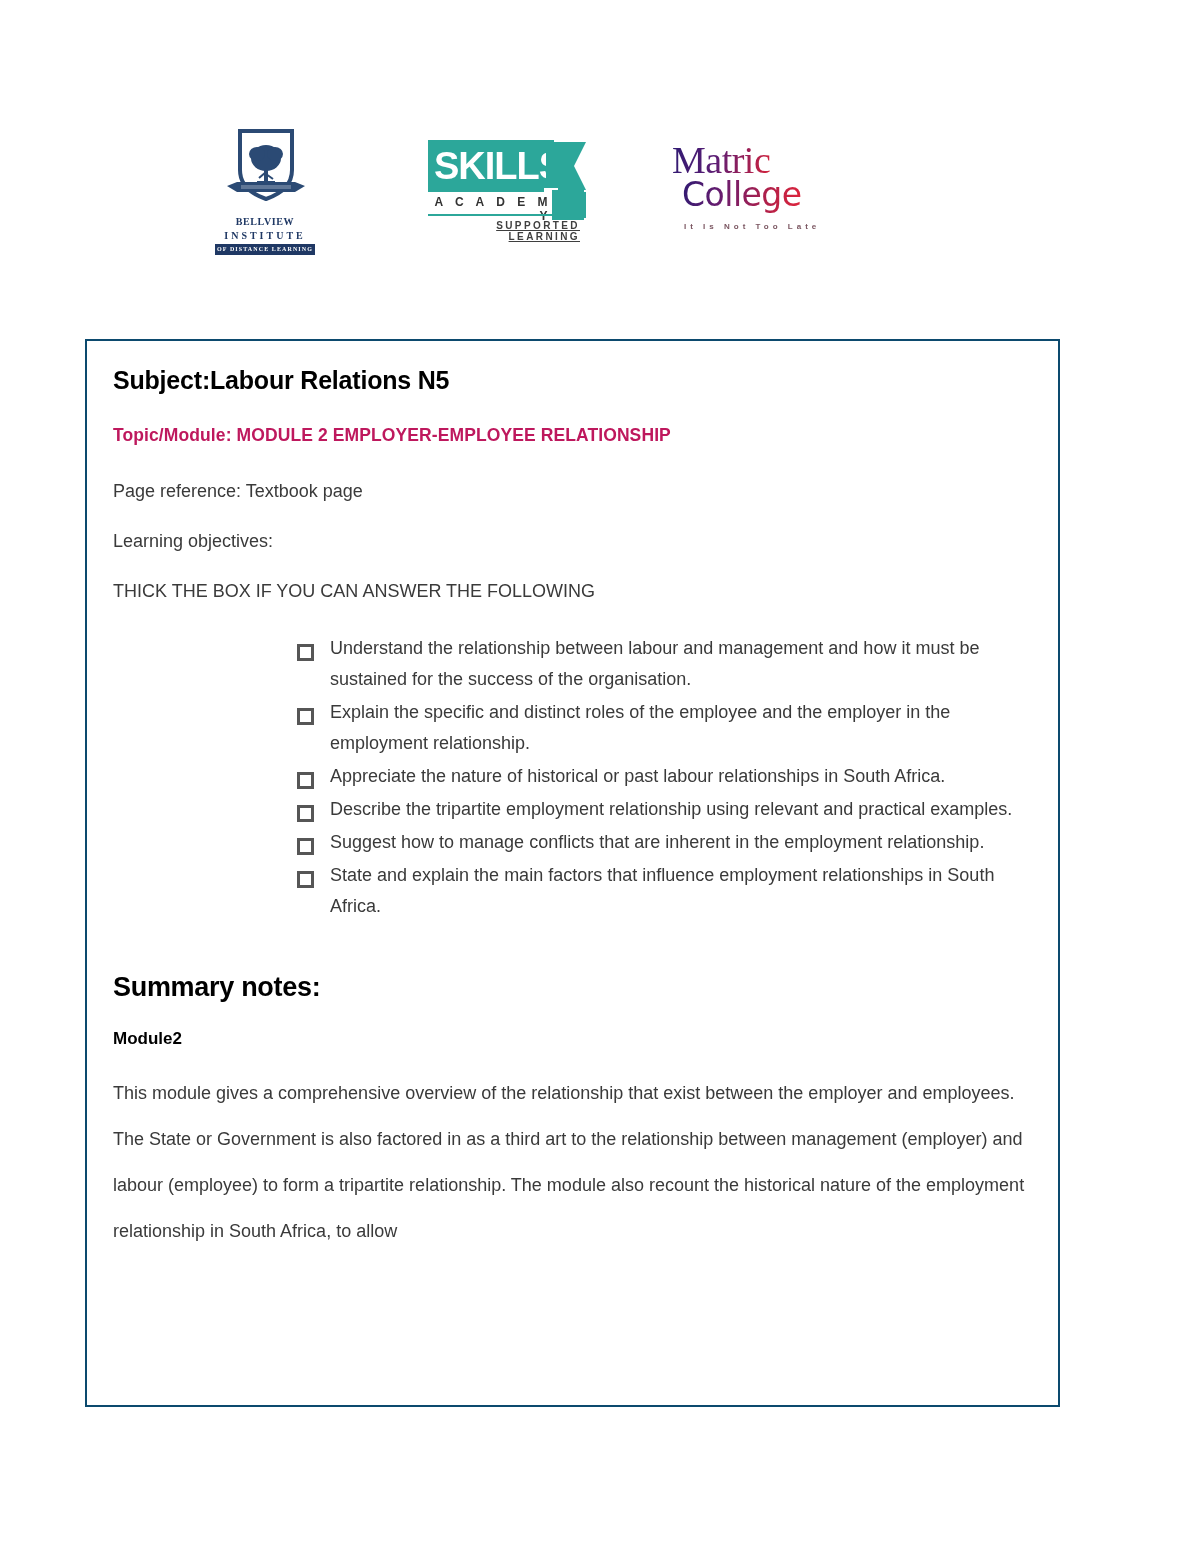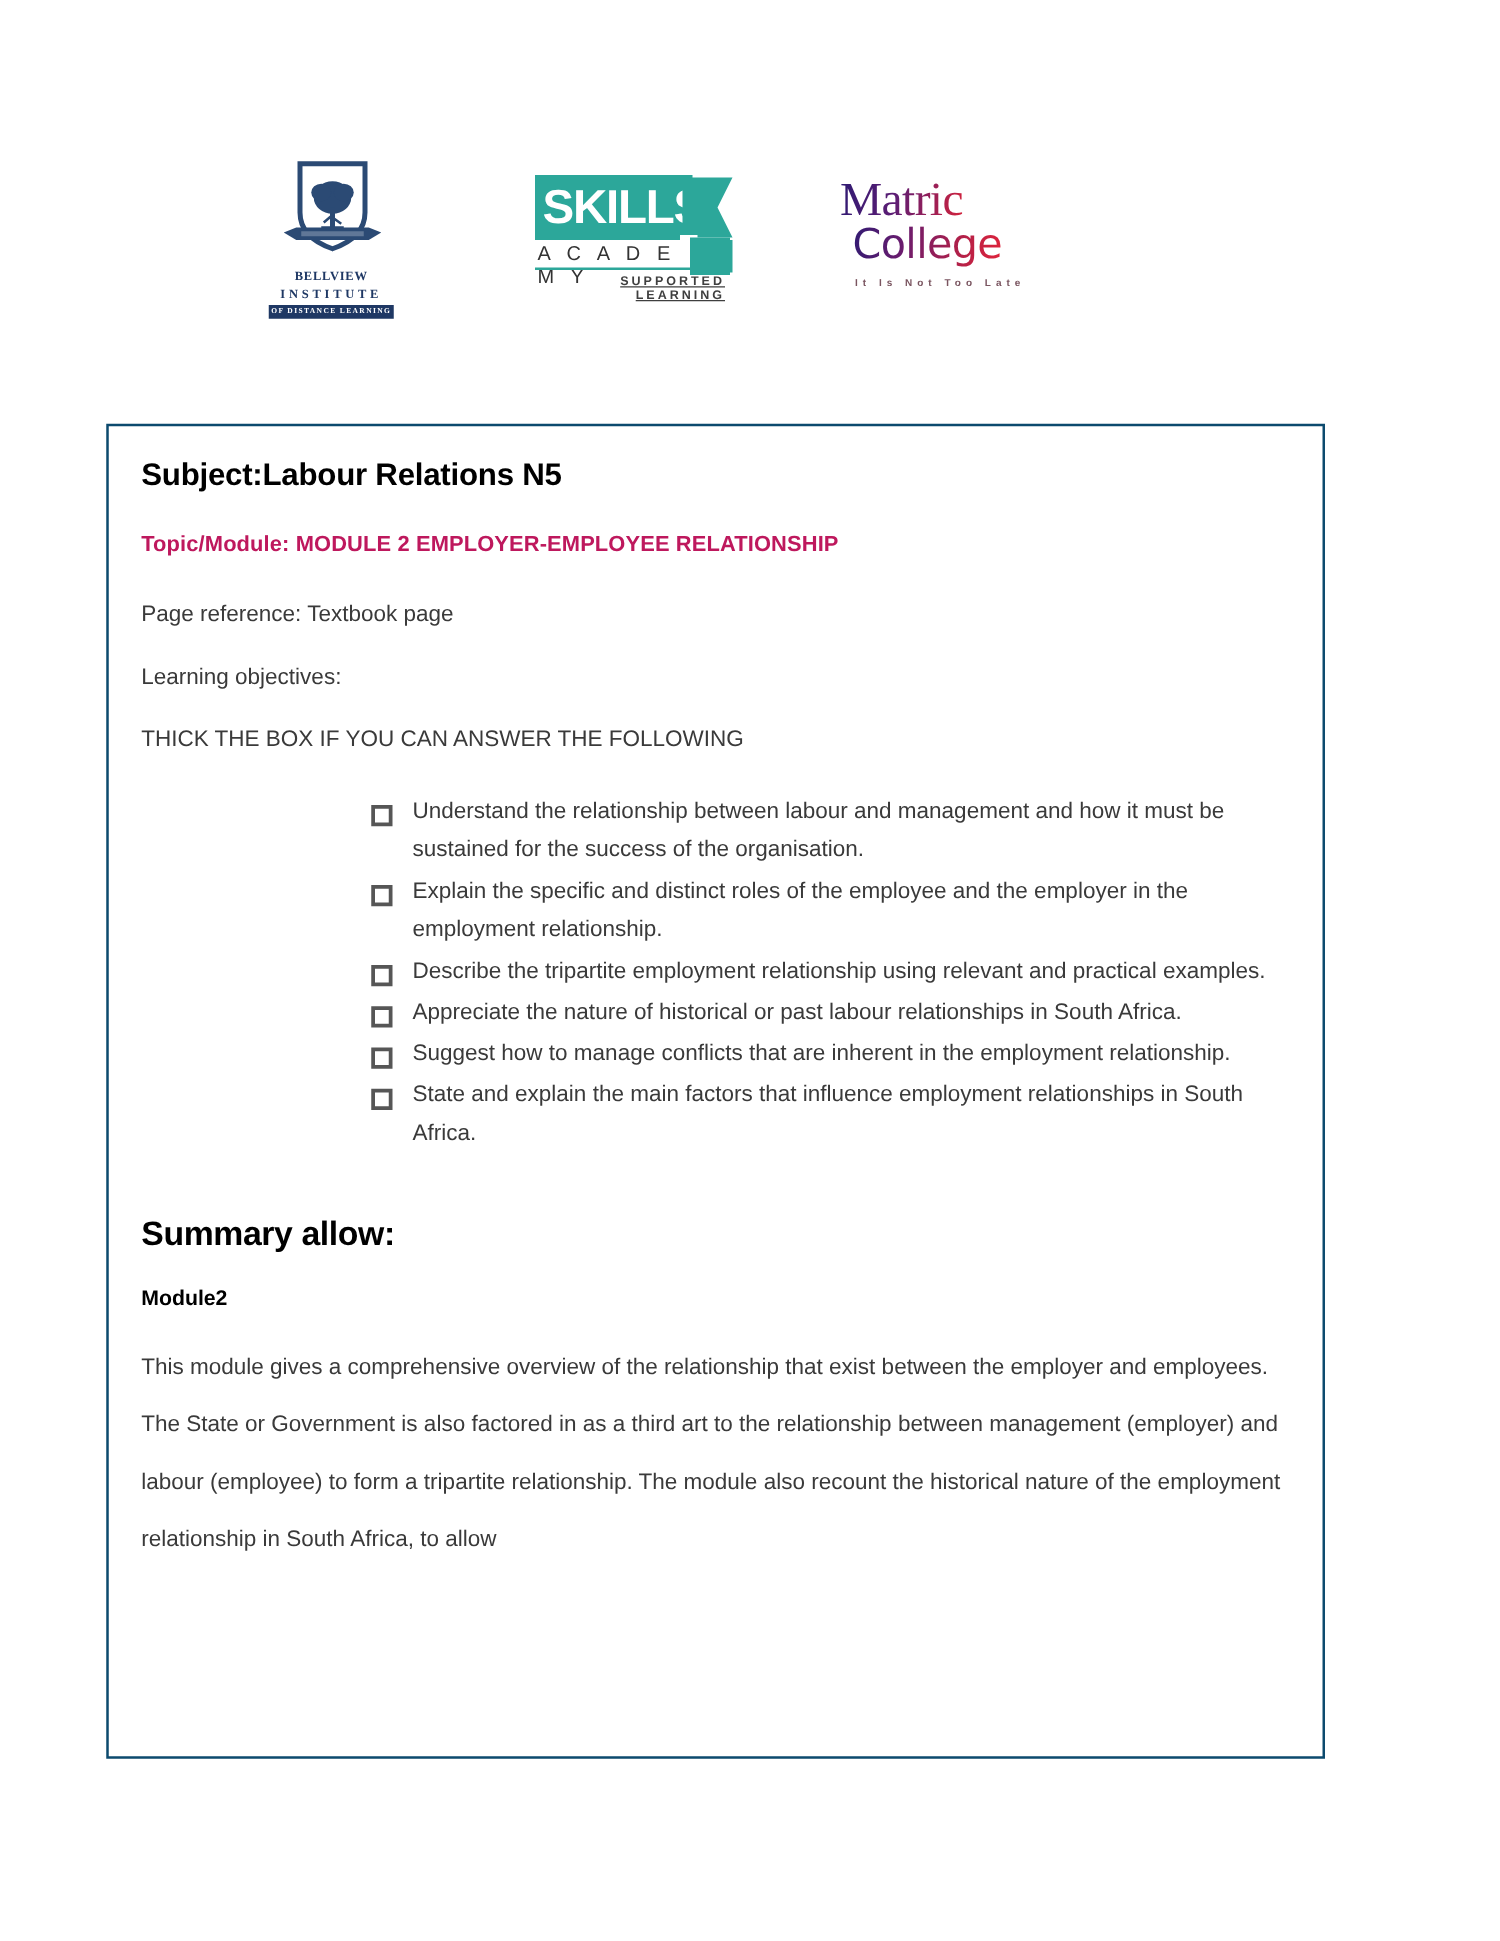--- a/index.html
+++ b/index.html
@@ -128,23 +128,23 @@
     left: 116px;
     top: 0;
     width: 44px;
     height: 84px;
   }
   .sk-academy {
     position: absolute;
     left: 2px;
     top: 55px;
     width: 122px;
-    text-align: left;
-    font-size: 16px;
-    font-weight: 400;
+    text-align: right;
+    font-size: 12px;
+    font-weight: 700;
     letter-spacing: 4.5px;
     color: #333333;
   }
   .sk-rule {
     position: absolute;
     left: 0;
     top: 74px;
     width: 150px;
     height: 2px;
     background: #2ca79a;
@@ -362,35 +362,35 @@
     <li class="check-item">
       <span class="checkbox-glyph"></span>
       <span>Understand the relationship between labour and management and how it must be sustained for the success of the organisation.</span>
     </li>
     <li class="check-item">
       <span class="checkbox-glyph"></span>
       <span>Explain the specific and distinct roles of the employee and the employer in the employment relationship.</span>
     </li>
     <li class="check-item">
       <span class="checkbox-glyph"></span>
+      <span>Appreciate the nature of historical or past labour relationships in South Africa.</span>
+    </li>
+    <li class="check-item">
+      <span class="checkbox-glyph"></span>
       <span>Describe the tripartite employment relationship using relevant and practical examples.</span>
     </li>
     <li class="check-item">
       <span class="checkbox-glyph"></span>
-      <span>Appreciate the nature of historical or past labour relationships in South Africa.</span>
-    </li>
-    <li class="check-item">
-      <span class="checkbox-glyph"></span>
       <span>Suggest how to manage conflicts that are inherent in the employment relationship.</span>
     </li>
     <li class="check-item">
       <span class="checkbox-glyph"></span>
       <span>State and explain the main factors that influence employment relationships in South Africa.</span>
     </li>
   </ul>
 
-  <div class="summary-title">Summary allow:</div>
+  <div class="summary-title">Summary notes:</div>
 
   <div class="module-label">Module2</div>
 
   <div class="body-paragraph">This module gives a comprehensive overview of the relationship that exist between the employer and employees. The State or Government is also factored in as a third art to the relationship between management (employer) and labour (employee) to form a tripartite relationship. The module also recount the historical nature of the employment relationship in South Africa, to allow</div>
 
 </div>
 
 </body></html>

